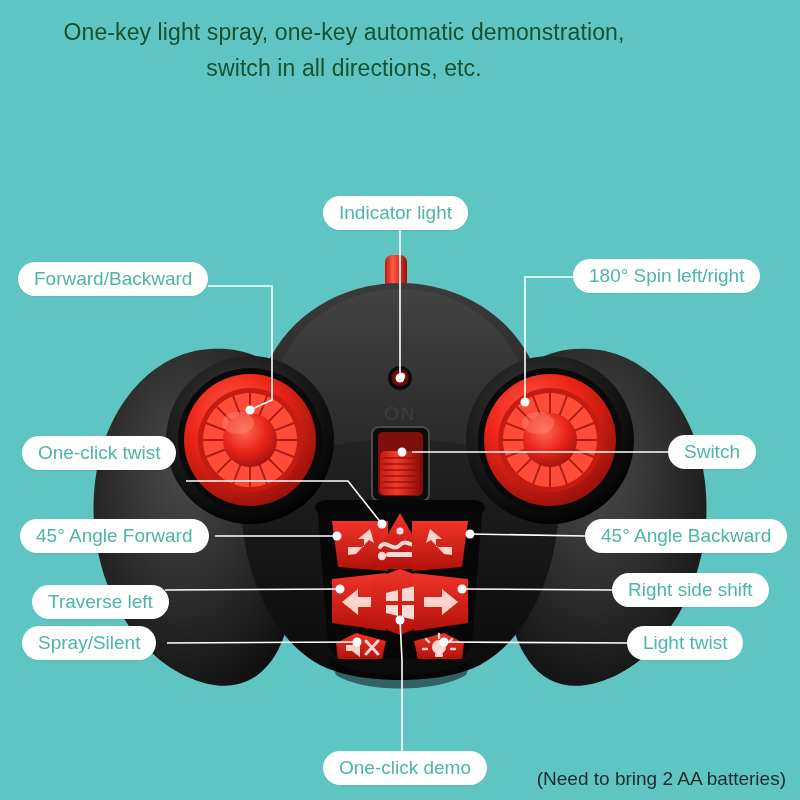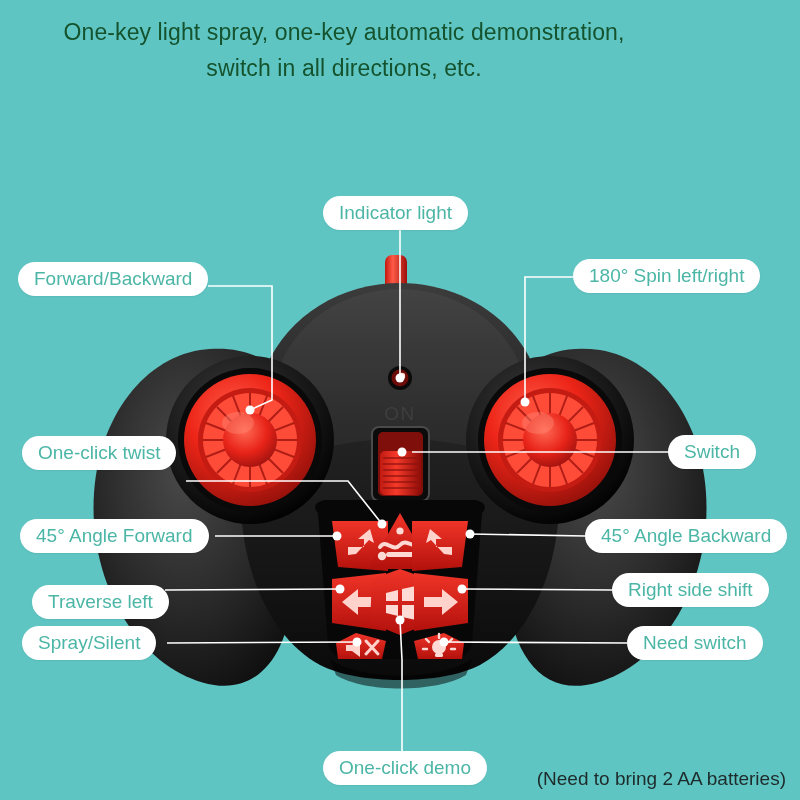--- a/index.html
+++ b/index.html
@@ -342,19 +342,19 @@
   <div class="pill" style="left:20px; top:519px;">45° Angle Forward</div>
 
   <div class="pill" style="left:585px; top:519px;">45° Angle Backward</div>
 
   <div class="pill" style="left:32px; top:573px;margin-top:12px;">Traverse left</div>
 
   <div class="pill" style="left:612px; top:573px;">Right side shift</div>
 
   <div class="pill" style="left:22px; top:626px;">Spray/Silent</div>
 
-  <div class="pill" style="left:627px; top:626px;">Need switch</div>
+  <div class="pill" style="left:627px; top:626px;">Light twist</div>
 
   <div class="pill" style="left:323px; top:751px;">One-click demo</div>
 
   <div class="note">(Need to bring 2 AA batteries)</div>
 
 </div>
 
 </body></html>

